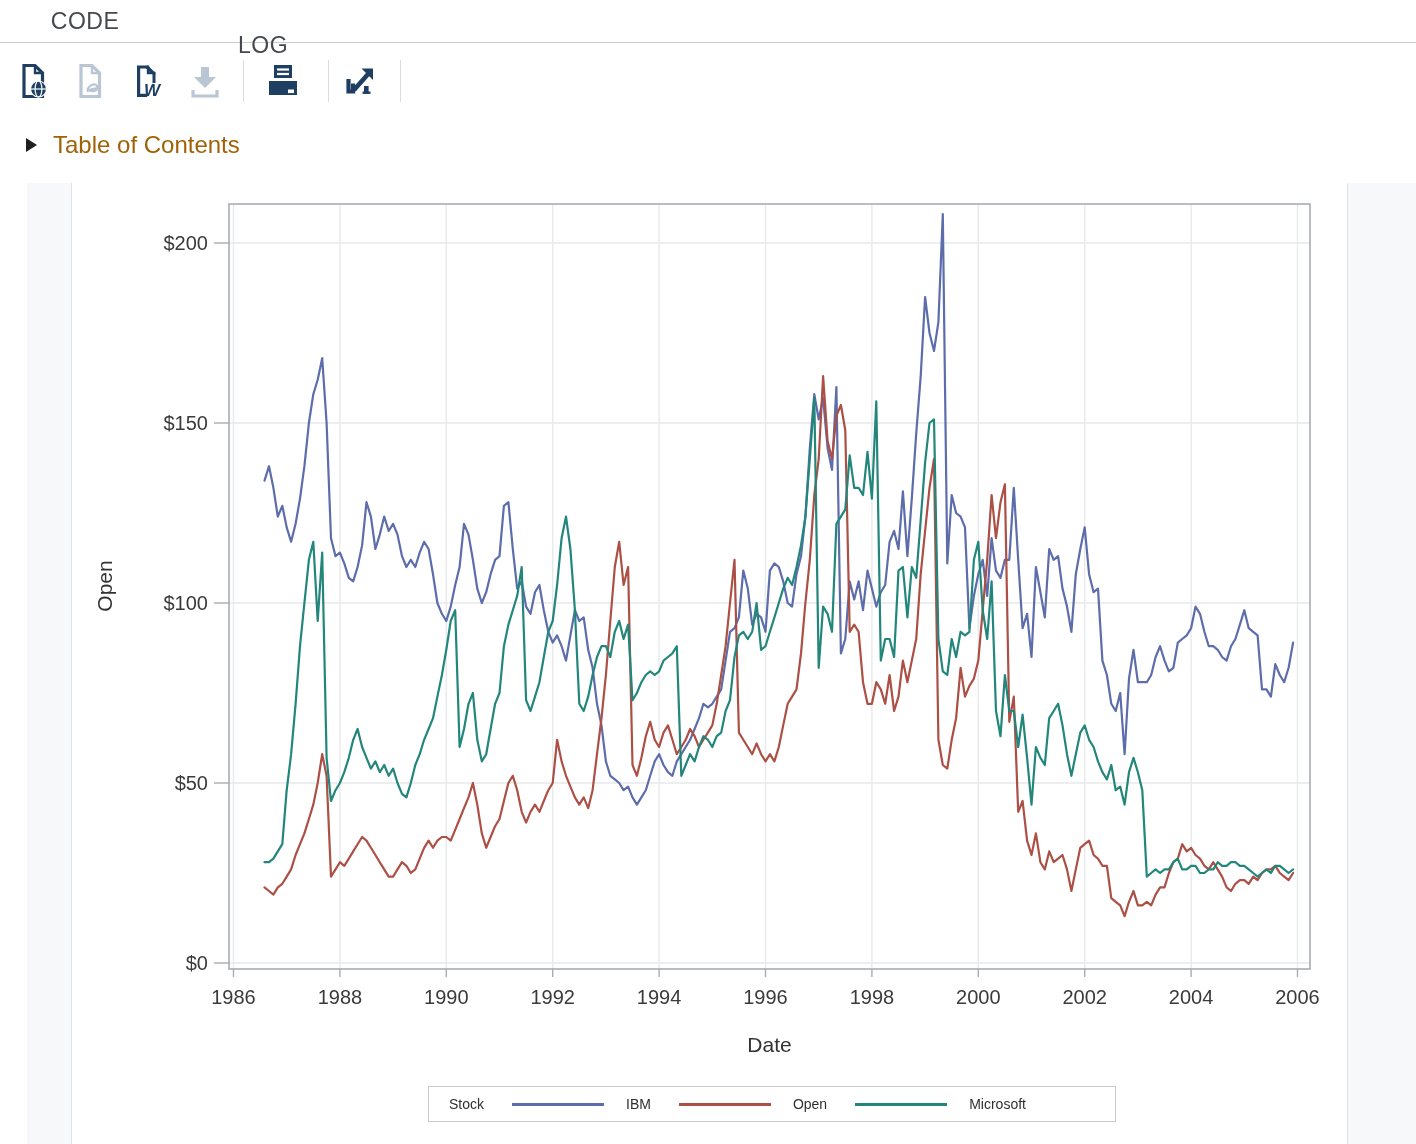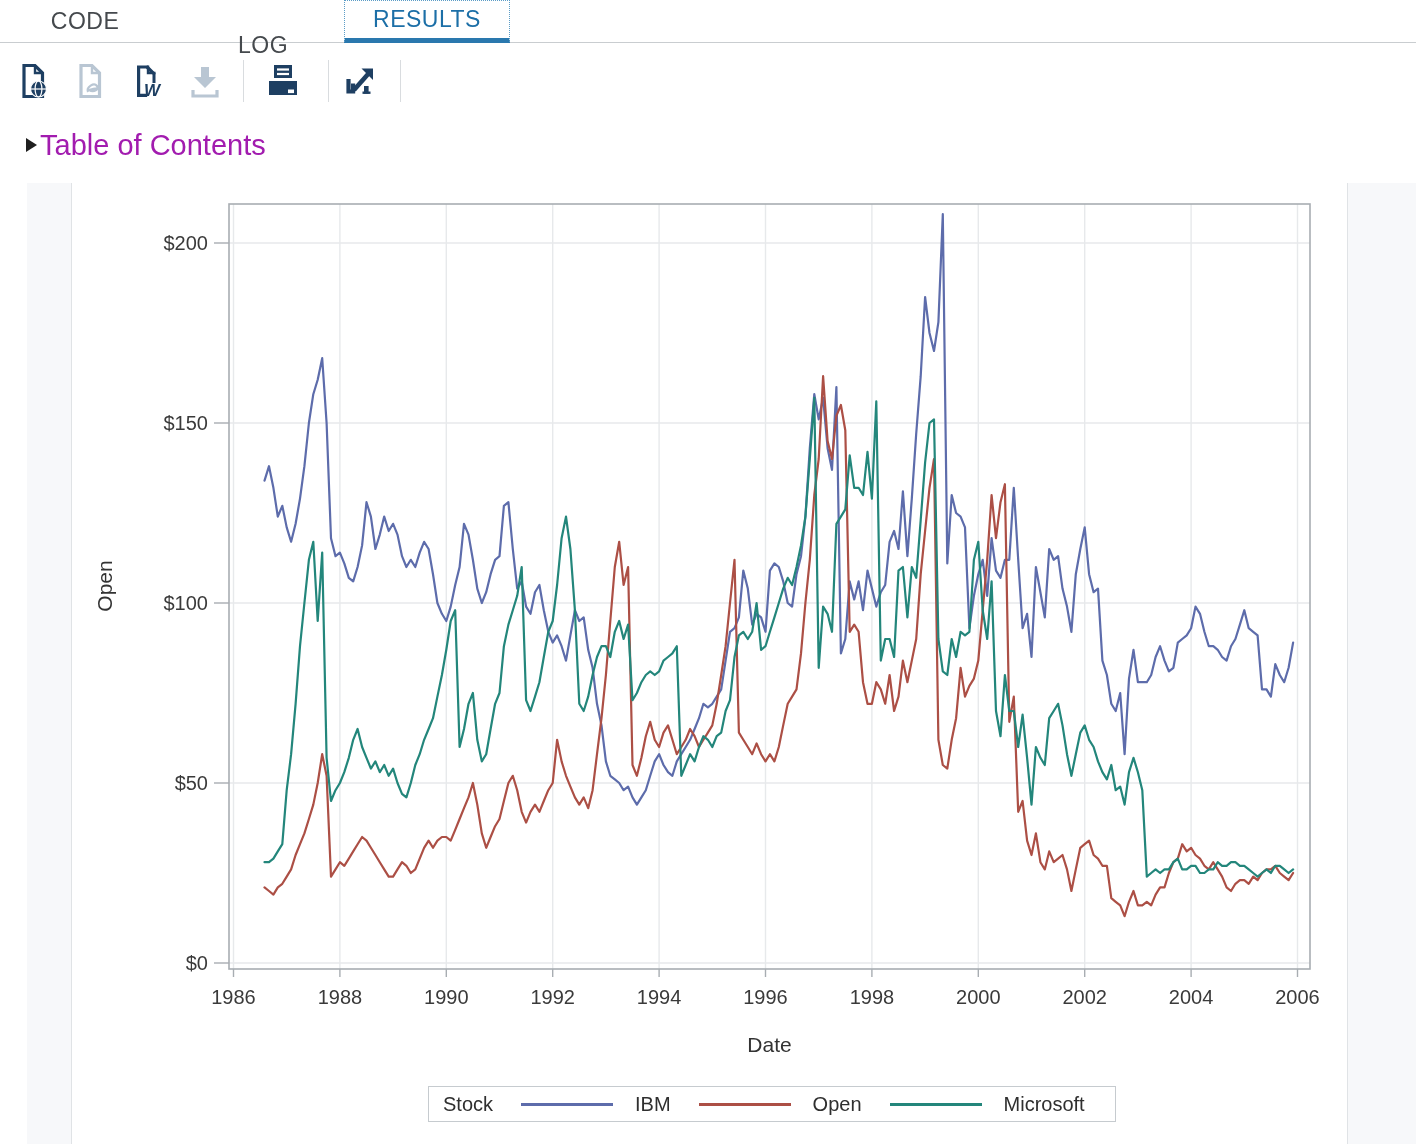--- a/index.html
+++ b/index.html
@@ -19,43 +19,42 @@
     border:1px dotted #5b9cc6;border-bottom:5px solid #2a78ae;}
   
   .toolbar{position:absolute;top:44px;left:0;width:1416px;height:76px;background:#fff;}
   .tbtn{position:absolute;top:12px;width:46px;height:50px;display:flex;align-items:center;
     justify-content:center;cursor:pointer;}
   .tdiv{position:absolute;top:16px;width:1px;height:42px;background:#d9dcdf;}
   
   .tocrow{position:absolute;top:120px;left:0;height:50px;display:flex;align-items:center;cursor:pointer;}
   .toc-tri{margin-left:26px;width:0;height:0;border-left:11px solid #1f1f1f;
     border-top:7px solid transparent;border-bottom:7px solid transparent;}
-  .toc-label{margin-left:3px;font-size:29px;color:#a21caf;}
+  .toc-label{margin-left:16px;font-size:24px;color:#a16207;}
   
   .results-bg{position:absolute;left:27px;top:183px;width:1389px;height:961px;background:#f7f8fa;}
   .doc-panel{position:absolute;left:71px;top:183px;width:1277px;height:961px;background:#fff;
     border-left:1px solid #e0e3e6;border-right:1px solid #e0e3e6;box-sizing:border-box;}
   #plot-svg{position:absolute;left:71px;top:183px;}
   #plot-svg text{font-family:"Liberation Sans",sans-serif;}
   
   .legend{position:absolute;left:428px;top:1086px;width:688px;height:36px;background:#fff;
     border:1px solid #c6cbcf;box-sizing:border-box;display:flex;align-items:center;
-    font-size:20px;color:#2f2f2f;z-index:6;}
+    font-size:14px;color:#2f2f2f;z-index:6;padding-left:6px;}
   .legend-title{margin-left:14px;}
   .legend-item{display:flex;align-items:center;gap:10px;}
   .legend .sw{height:3px;width:92px;margin-left:28px;}
   .legend .sw-label{margin-left:12px;}
 </style>
 </head>
 <body>
 
 <div class="tabbar">
   <div class="tab" id="tab-code">CODE</div>
   <div class="tab" id="tab-log">LOG</div>
-  <div class="tab" id="tab-results">RESULTS</div>
 </div>
 
 <div class="toolbar">
 
   <div class="tbtn" style="left:11px">
     <svg width="34" height="38" viewBox="0 0 34 38">
       <path d="M7 3.5 h11 l7.5 7.5 v23.5 h-18.5 z" fill="none" stroke="#1e3f62" stroke-width="3.2"></path>
       <path d="M18 3.5 v7.5 h7.5" fill="none" stroke="#1e3f62" stroke-width="2.4"></path>
       <circle cx="21.5" cy="27" r="8" fill="#1e3f62" stroke="#ffffff" stroke-width="1.2"></circle>
       <ellipse cx="21.5" cy="27" rx="3.4" ry="8" fill="none" stroke="#ffffff" stroke-width="1.2"></ellipse>

